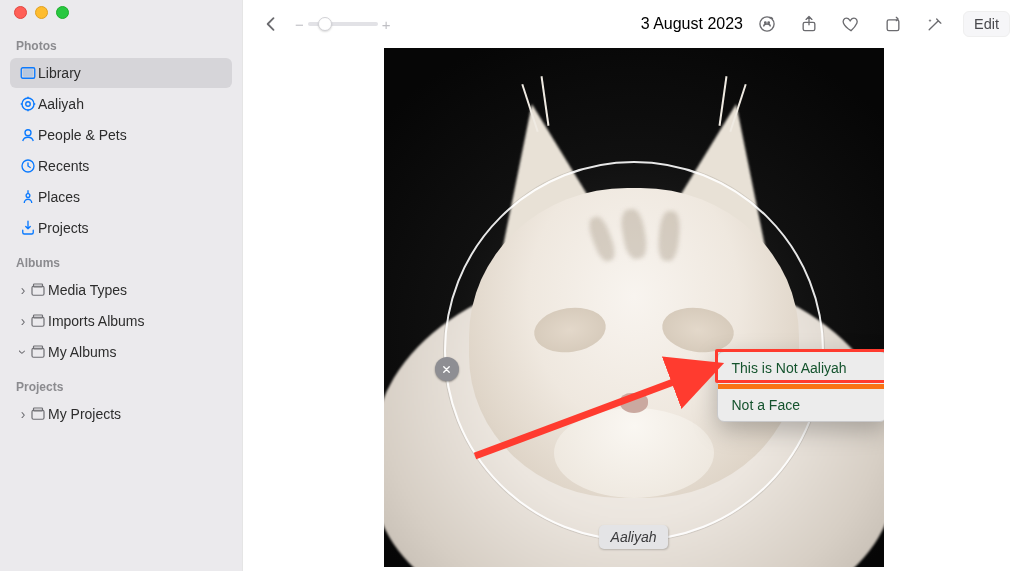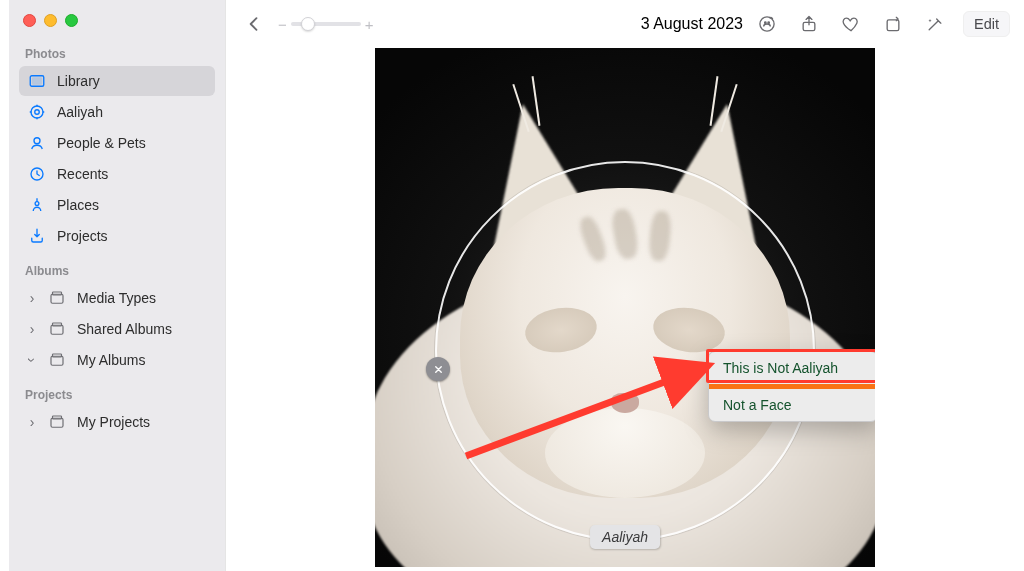--- a/index.html
+++ b/index.html
@@ -1,27 +1,27 @@
 <!DOCTYPE html>
 <html><head>
 <meta charset="utf-8">
 <style>
   * { box-sizing: border-box; margin: 0; padding: 0; font-family: -apple-system, "Helvetica Neue", Arial, sans-serif; }
   html, body { width: 1024px; height: 571px; overflow: hidden; }
   body { display: flex; background: #fff; }
 
   
-  .sidebar { width: 217px; height: 100%; background: #ebeaed; padding: 10px 10px 0 10px; border-right: 1px solid #e5e5e5; margin-left: 9px; }
+  .sidebar { width: 243px; height: 100%; background: #ebeaed; padding: 2px 10px 0 10px; border-right: 1px solid #e5e5e5; }
   .traffic { display: flex; gap: 8px; padding: 4px 4px 16px 4px; }
   .tl { width: 13px; height: 13px; border-radius: 50%; }
   .tl.red { background: #ff5f57; border: 0.5px solid #e24640; }
   .tl.yellow { background: #febc2e; border: 0.5px solid #dfa022; }
   .tl.green { background: #28c840; border: 0.5px solid #1dad2b; }
   .section-label { font-size: 12px; color: #8b8b8f; font-weight: 600; padding: 4px 6px 4px 6px; }
-  .nav-item { display: flex; align-items: center; gap: 10px; padding: 5px 8px; border-radius: 6px; font-size: 14px; color: #2d2d2d; cursor: default; margin: 1px 0; }
+  .nav-item { display: flex; align-items: center; padding: 5px 8px; border-radius: 6px; font-size: 14px; color: #2d2d2d; cursor: default; margin: 1px 0; }
   .nav-item.selected { background: #d6d5d9; }
   .nav-item .chev { width: 10px; color: #6e6e73; flex: 0 0 10px; display:flex; justify-content:center; }
   .nav-item .icon { width: 20px; height: 20px; display: flex; align-items: center; justify-content: center; color: #0a7aff; flex: 0 0 20px; }
   .nav-item .icon svg { width: 18px; height: 18px; }
   .nav-item .icon.gray svg { color: #6e6e73; }
   .spacer-top { height: 8px; }
 
   
   .main { flex: 1; height: 100%; position: relative; background: #fff; display:flex; flex-direction:column;}
   .toolbar { height: 48px; display: flex; align-items: center; padding: 0 14px; gap: 10px; }
@@ -156,21 +156,21 @@
   </div>
 
   <div class="nav-item">
     <span class="chev">›</span>
     <span class="icon gray">
       <svg viewBox="0 0 24 24" fill="none" stroke="currentColor" stroke-width="1.6">
           <rect x="4" y="7" width="16" height="12" rx="2"></rect>
           <rect x="6" y="4" width="12" height="4" rx="1"></rect>
         </svg>
     </span>
-    <span>Shared Albums</span>
+    <span>Imports Albums</span>
   </div>
 
   <div class="nav-item">
     <span class="chev" style="transform:rotate(90deg)">›</span>
     <span class="icon gray">
       <svg viewBox="0 0 24 24" fill="none" stroke="currentColor" stroke-width="1.6">
           <rect x="4" y="7" width="16" height="12" rx="2"></rect>
           <rect x="6" y="4" width="12" height="4" rx="1"></rect>
         </svg>
     </span>

